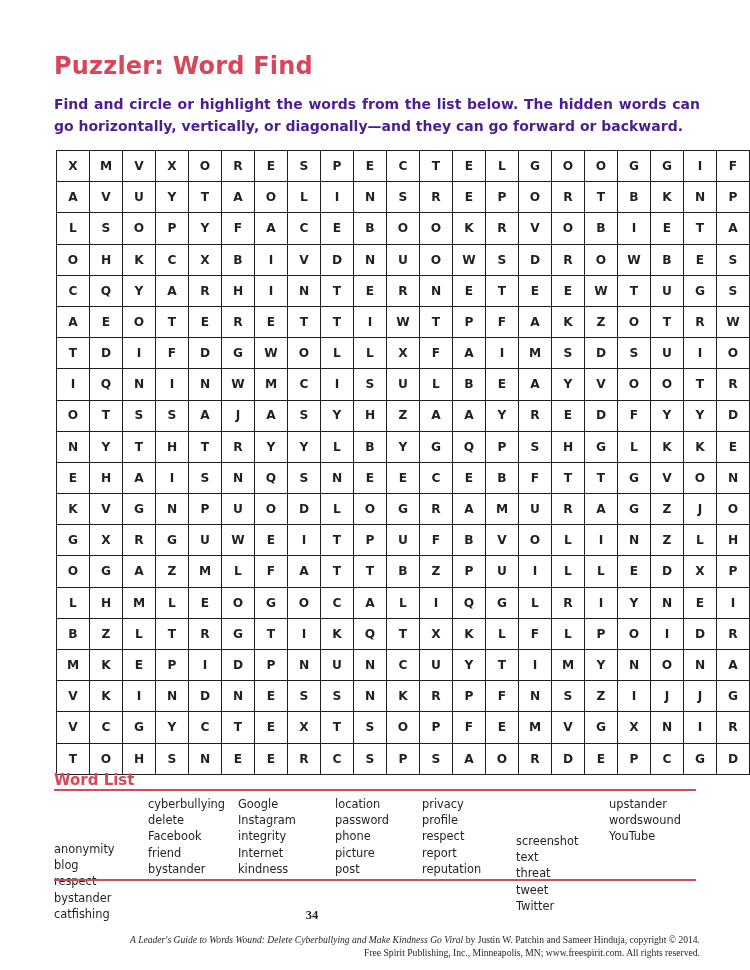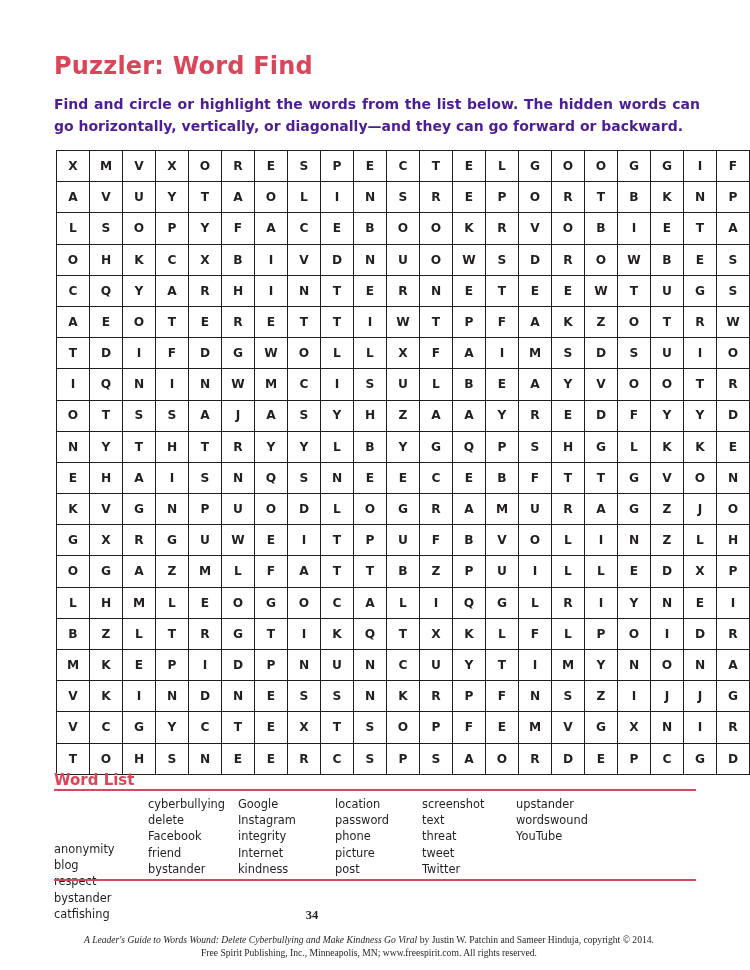--- a/index.html
+++ b/index.html
@@ -111,21 +111,21 @@
   }
   .wl-col {
     display: flex;
     flex-direction: column;
   }
   .wl-col:nth-child(1) { width: 94px; margin-top: 45px; }
   .wl-col:nth-child(2) { width: 90px; }
   .wl-col:nth-child(3) { width: 97px; }
   .wl-col:nth-child(4) { width: 87px; }
   .wl-col:nth-child(5) { width: 94px; }
-  .wl-col:nth-child(6) { width: 93px; }
+  .wl-col:nth-child(6) { width: 93px; margin-top: 37px; }
   .wl-col:nth-child(7) { width: 87px; }
   .wl-item {
     font-family: "DejaVu Sans", sans-serif;
     font-size: 11.4px;
     line-height: 16.2px;
     color: #231f20;
     white-space: nowrap;
   }
 
   
@@ -135,24 +135,24 @@
     top: 908px;
     width: 624px;
     text-align: center;
     font-family: "Liberation Serif", serif;
     font-size: 12.5px;
     font-weight: bold;
     color: #231f20;
   }
   .credit {
     position: absolute;
-    left: 44px;
+    left: 50px;
     top: 934px;
     width: 650px;
-    text-align: center;
+    text-align: right;
     font-family: "Liberation Serif", serif;
     font-size: 9.6px;
     line-height: 1.35;
     color: #231f20;
   }
   .credit .ital { font-style: italic; }
 </style>
 </head>
 <body>
 
@@ -656,20 +656,27 @@
         <div class="wl-item">kindness</div>
       </div>
       <div class="wl-col">
         <div class="wl-item">location</div>
         <div class="wl-item">password</div>
         <div class="wl-item">phone</div>
         <div class="wl-item">picture</div>
         <div class="wl-item">post</div>
       </div>
       <div class="wl-col">
+        <div class="wl-item">privacy</div>
+        <div class="wl-item">profile</div>
+        <div class="wl-item">respect</div>
+        <div class="wl-item">report</div>
+        <div class="wl-item">reputation</div>
+      </div>
+      <div class="wl-col">
         <div class="wl-item">screenshot</div>
         <div class="wl-item">text</div>
         <div class="wl-item">threat</div>
         <div class="wl-item">tweet</div>
         <div class="wl-item">Twitter</div>
       </div>
       <div class="wl-col">
         <div class="wl-item">upstander</div>
         <div class="wl-item">wordswound</div>
         <div class="wl-item">YouTube</div>

